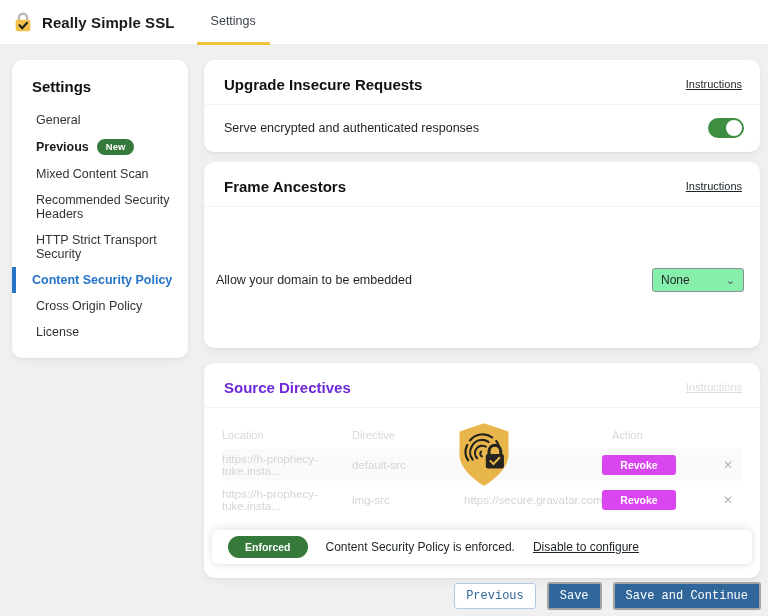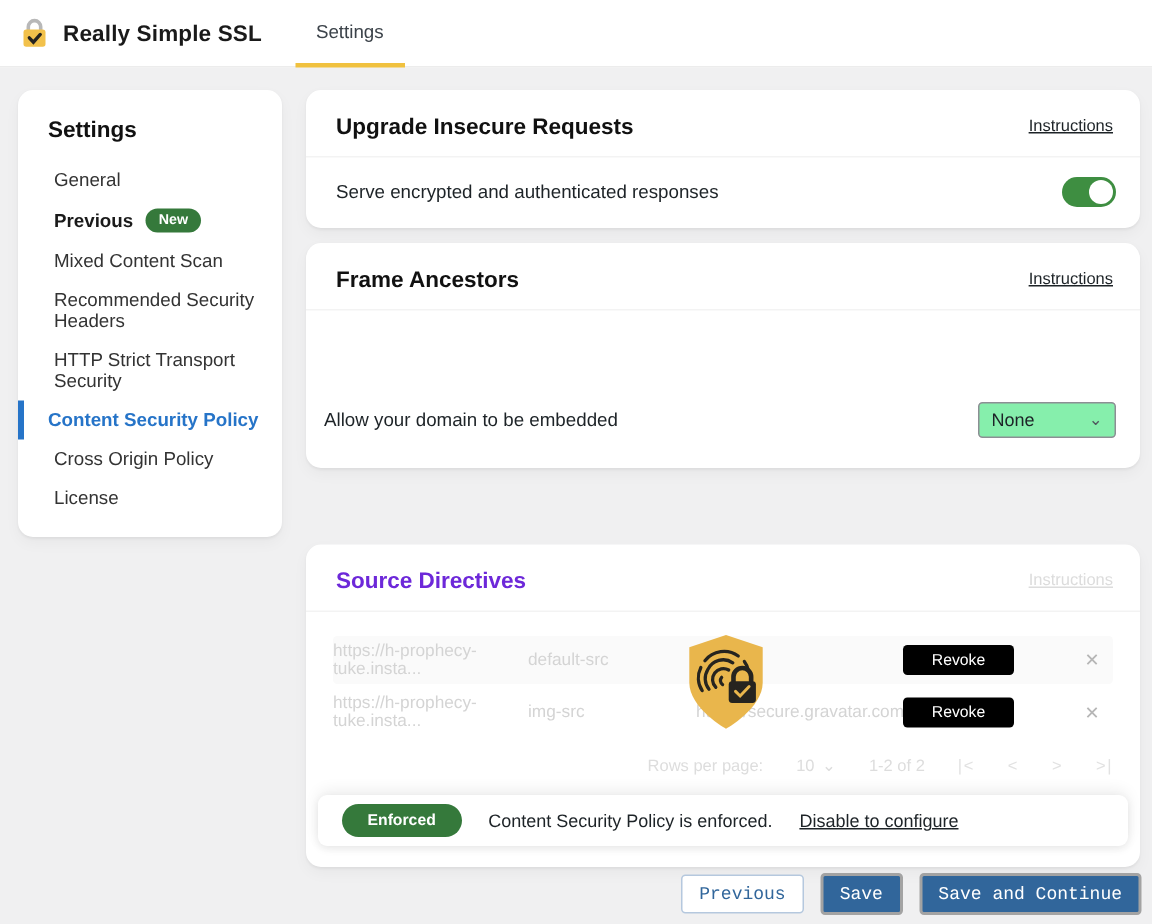--- a/index.html
+++ b/index.html
@@ -69,40 +69,40 @@
   }
   .toggle .knob {
     position:absolute; top:2px; right:2px; width:16px; height:16px;
     border-radius:50%; background:#fff;
   }
 
   
   .panel-uir { top:60px; height:92px; }
 
   
-  .panel-fa { top:162px; height:150px; }
+  .panel-fa { top:162px; height:186px; }
   .fa-row { position:absolute; left:12px; right:16px; top:106px; display:flex; align-items:center; justify-content:space-between; }
   .select {
     width:92px; height:24px; border:1px solid #8c8f94; border-radius:3px; background:#86efac;
     display:flex; align-items:center; justify-content:space-between;
     font-size:12px; color:#1d2327; padding:0 8px; cursor:pointer;
   }
   .chev { font-size:11px; color:#50575e; line-height:10px; }
 
   
   .panel-sd { top:363px; height:215px; overflow:hidden; }
   .panel-sd .panel-title { color:#6d28d9; }
   .panel-sd .instructions { color:#dcdcdc; }
   .sd-table { padding:0 18px; margin-top:16px; font-size:11.5px; }
   .sd-grid { display:grid; grid-template-columns:130px 112px 126px 1fr 28px; align-items:center; }
   .sd-headrow { color:#d8d8d8; font-size:11px; height:22px; }
   .sd-row { height:32px; color:#d4d4d4; border-radius:3px; margin-top:3px; }
   .sd-row.alt { background:#fafafa; }
   .btn-revoke {
-    background:#000000; color:#fff; font-size:10.5px; font-weight:normal;
+    background:#d946ef; color:#fff; font-size:10.5px; font-weight:bold;
     border:none; border-radius:3px; padding:4px 0; width:74px; margin-left:12px; cursor:default;
   }
   .xmark { color:#b6b6b6; font-size:12px; text-align:center; cursor:default; }
   .sd-pagination {
     display:flex; justify-content:flex-end; align-items:center; gap:22px;
     margin:14px 18px 0 0; font-size:11px; color:#dddddd;
   }
   .pg-ctrl { letter-spacing:1px; color:#e2e2e2; font-size:11px; cursor:default; }
   .rows-select { display:flex; align-items:center; gap:5px; color:#dddddd; }
   .rows-select .chev { color:#dddddd; }
@@ -204,20 +204,27 @@
   </div>
 </section>
 
 <section class="card panel panel-sd">
   <div class="panel-head">
     <span class="panel-title">Source Directives</span>
     <a class="instructions">Instructions</a>
   </div>
 
   <div class="sd-table">
+    <div class="sd-grid sd-headrow">
+      <span>Location</span>
+      <span>Directive</span>
+      <span>Source</span>
+      <span style="padding-left:22px;">Action</span>
+      <span></span>
+    </div>
 
     <div class="sd-grid sd-row alt">
       <span>https://h-prophecy-tuke.insta...</span>
       <span>default-src</span>
       <span></span>
       <span><button class="btn-revoke">Revoke</button></span>
       <span class="xmark">✕</span>
     </div>
 
     <div class="sd-grid sd-row">

